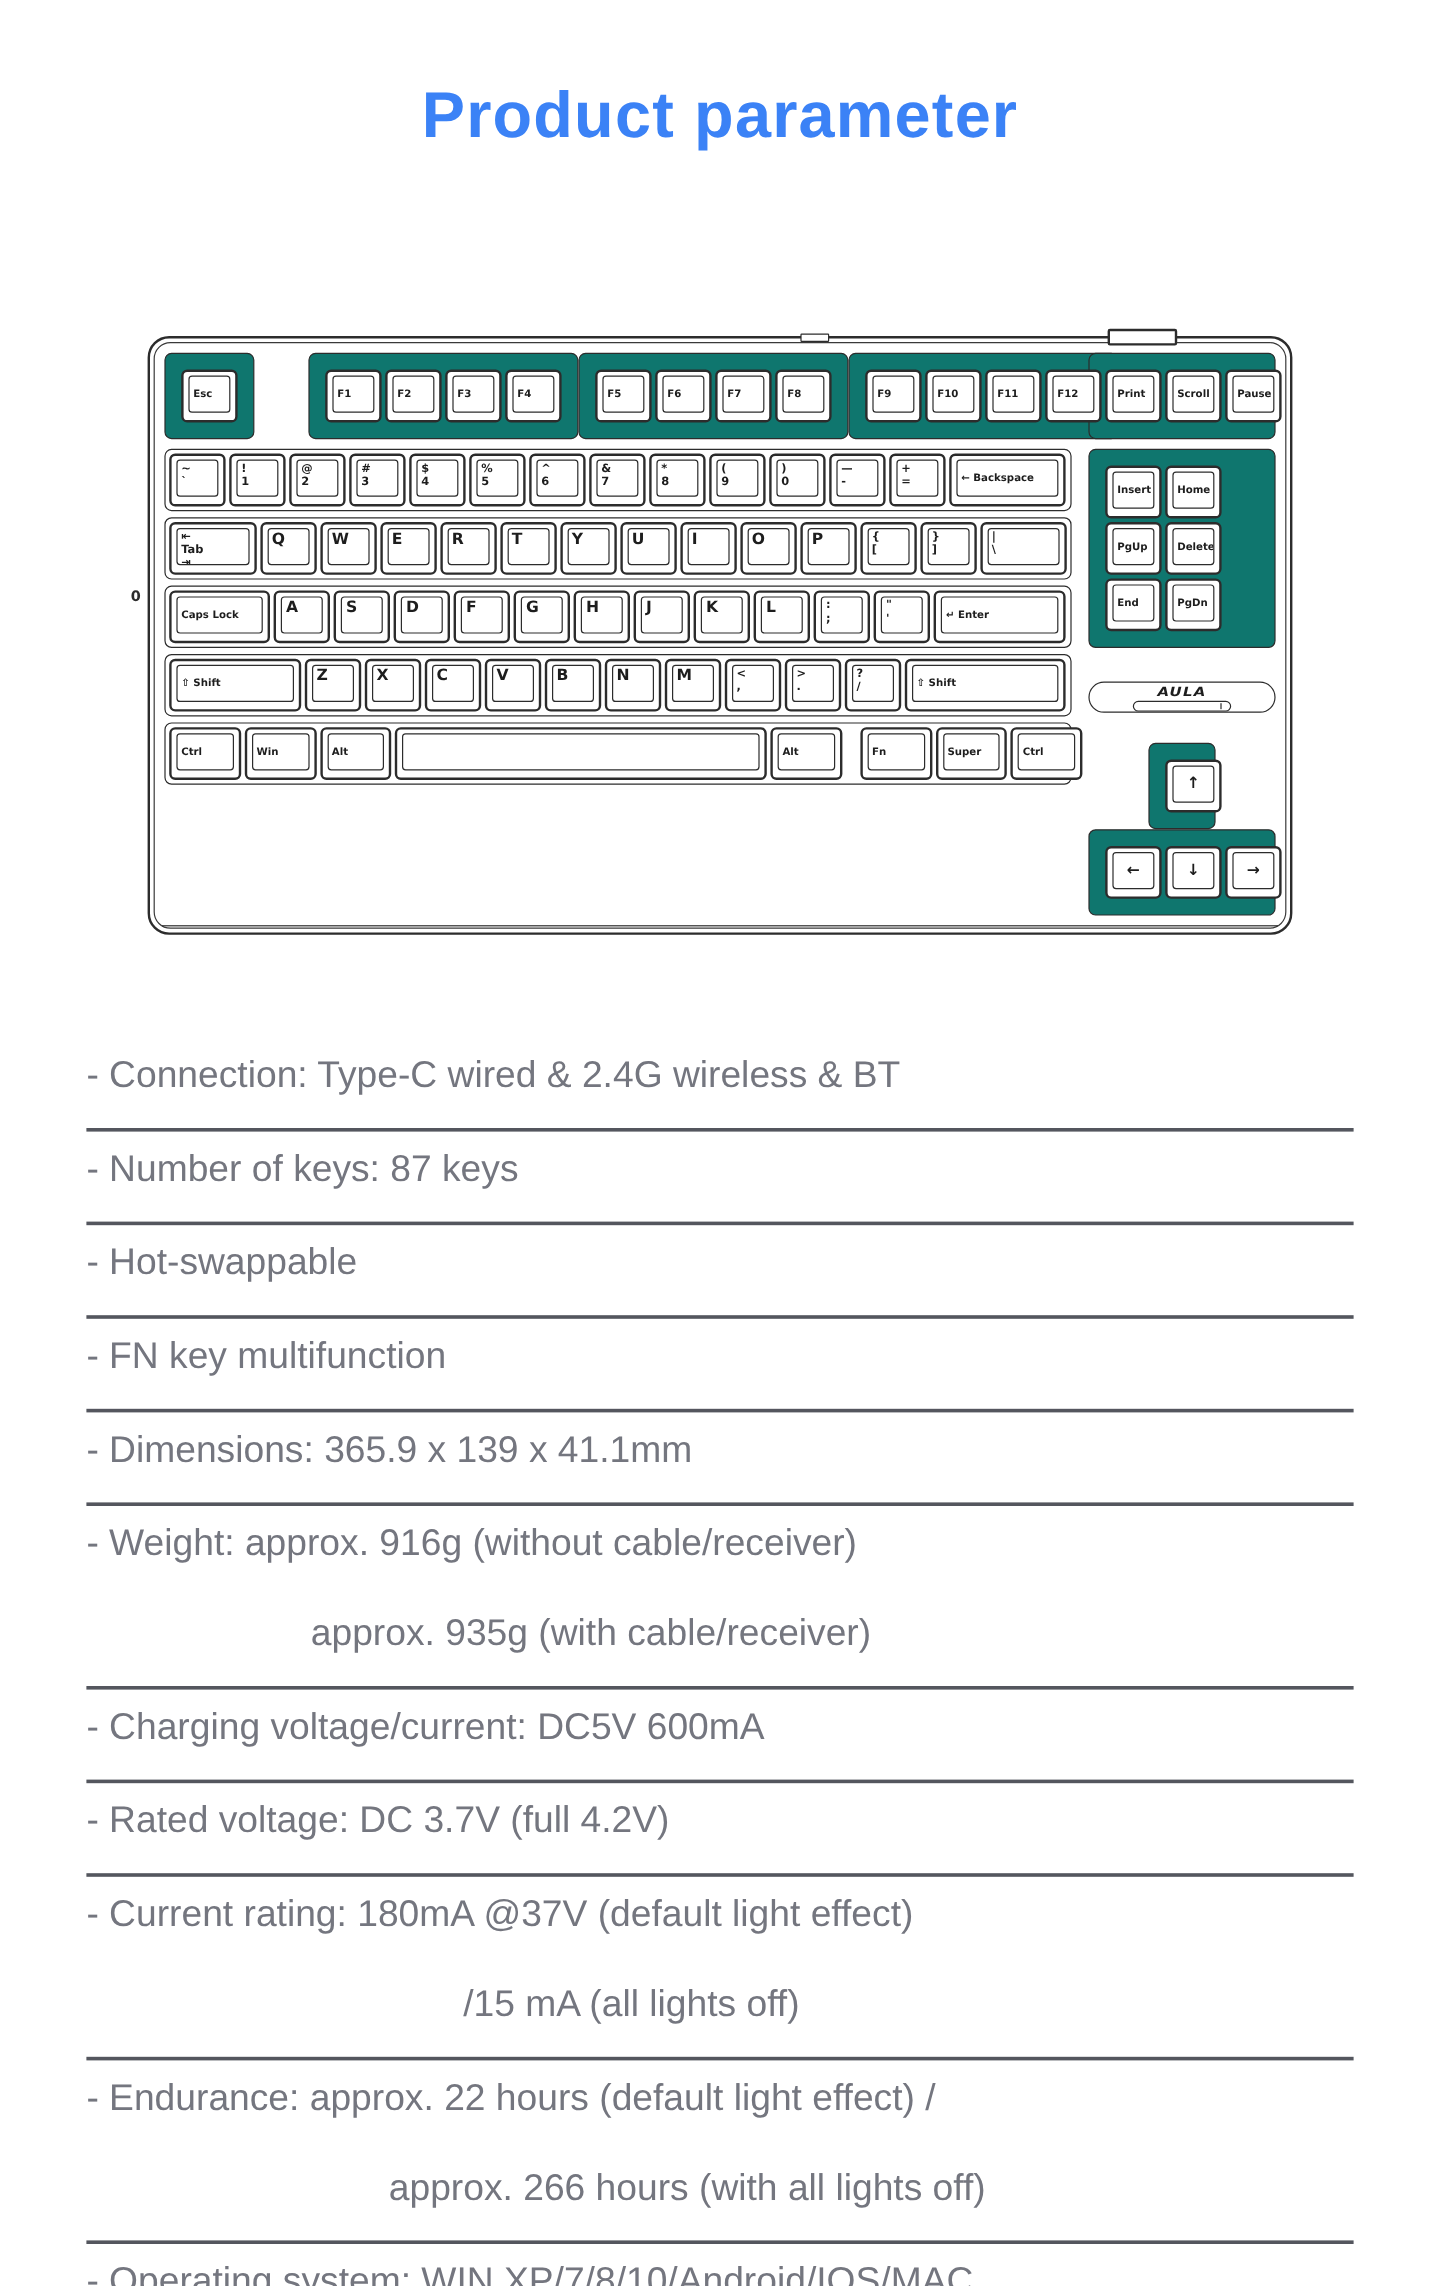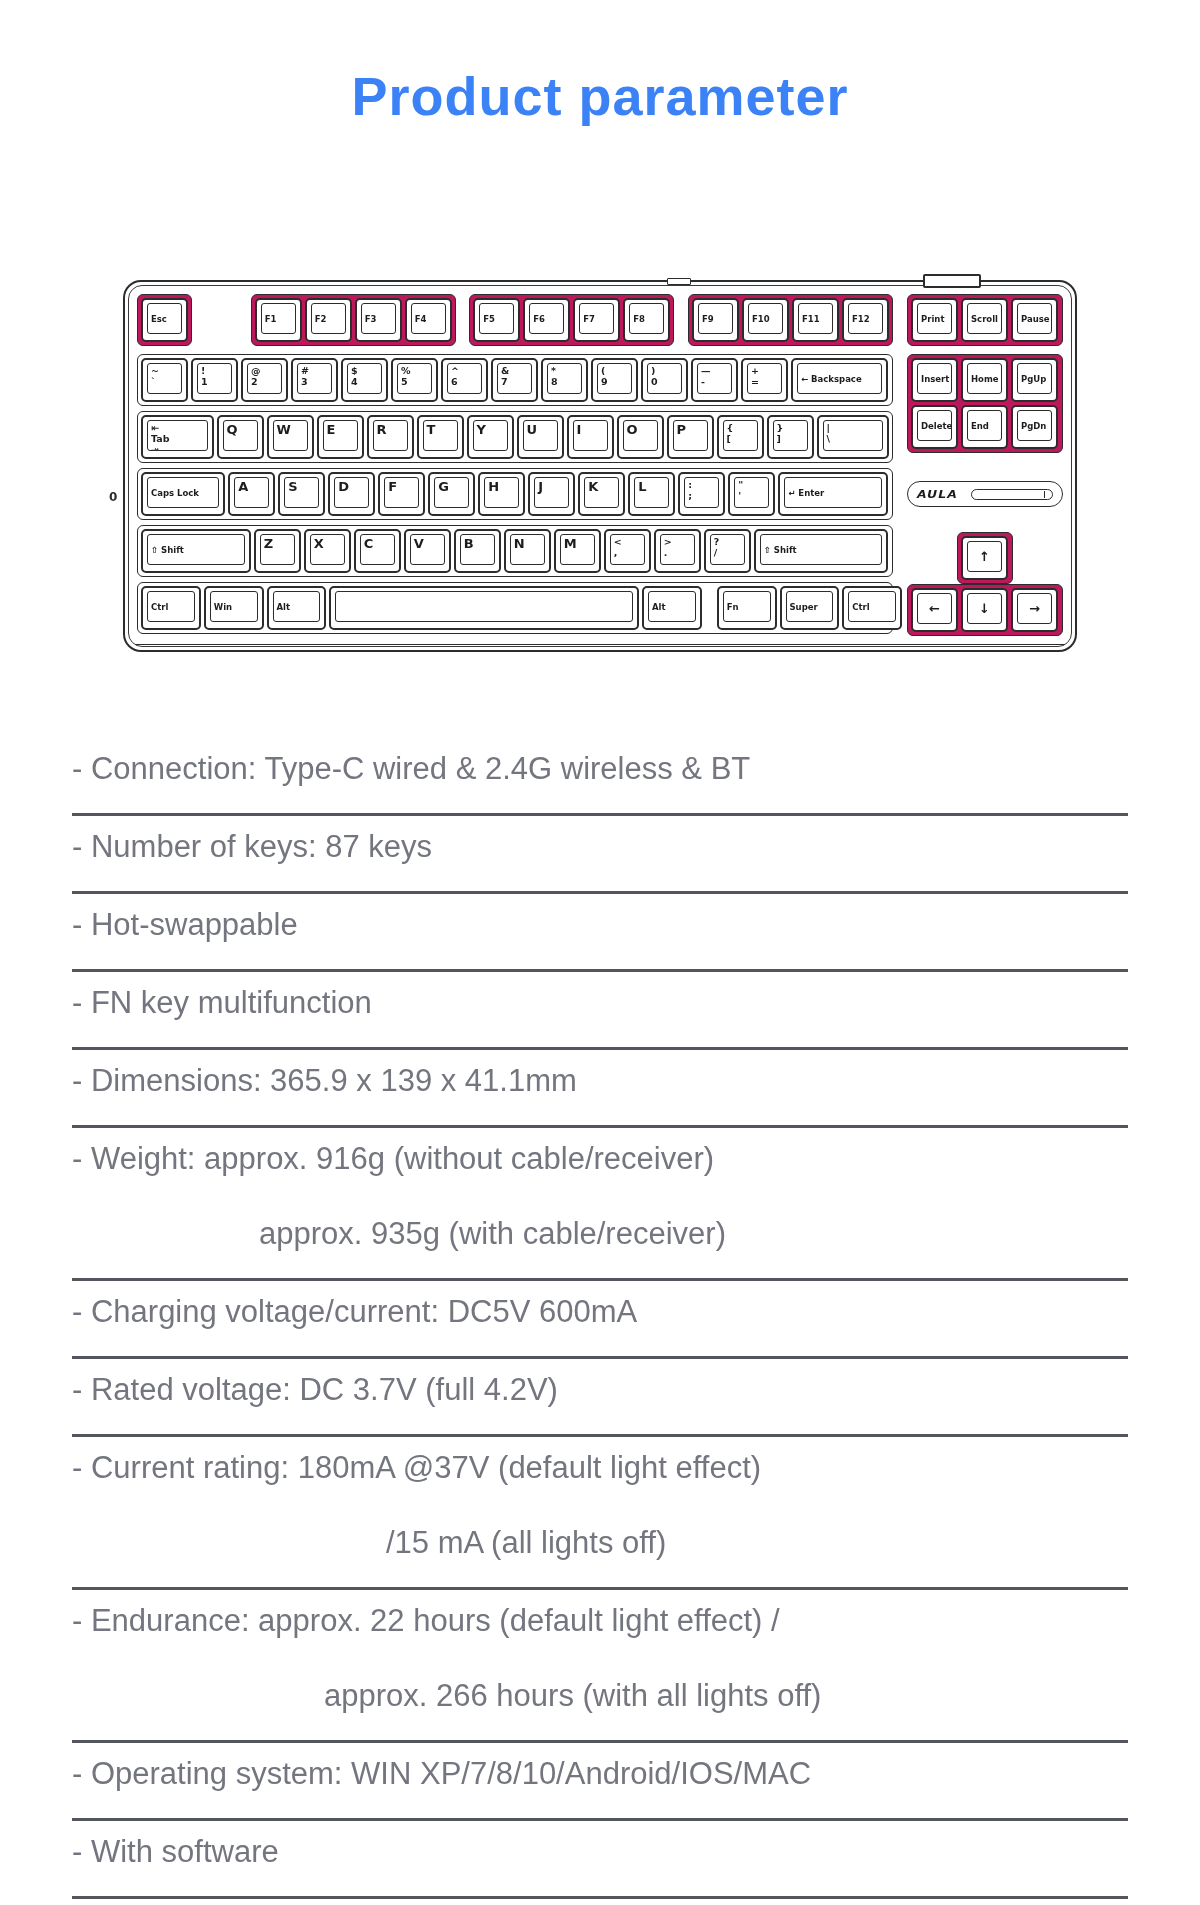--- a/index.html
+++ b/index.html
@@ -18,21 +18,21 @@
            border-radius:14px;pointer-events:none;}
   .kb-case::after{content:"";position:absolute;left:10px;right:10px;bottom:5px;
            border-bottom:1.5px solid #2c2c2c;pointer-events:none;}
   .side-marker{position:absolute;left:-16px;top:208px;font:bold 12px "DejaVu Sans",sans-serif;color:#2c2c2c;}
   .port{position:absolute;top:-8px;left:84%;width:54px;height:10px;background:#fff;
         border:2px solid #2c2c2c;border-radius:2px;}
   .port-tick{position:absolute;top:-4px;left:57%;width:22px;height:5px;background:#fff;
         border:1.5px solid #2c2c2c;border-radius:1px;}
 
   .kgroup{display:flex;gap:3px;border:1.5px solid #2c2c2c;border-radius:6px;
-          padding:3px;box-sizing:border-box;background:#be185d;flex:none;}
+          padding:13px;box-sizing:border-box;background:#0f766e;flex:none;}
   .krow{display:flex;gap:3px;border:1.5px solid #2c2c2c;border-radius:6px;
         padding:3px;box-sizing:border-box;width:756px;}
   .key{position:relative;height:44px;width:47px;border:2px solid #2c2c2c;border-radius:5px;
        box-sizing:border-box;background:#fff;flex:none;}
   .cap{position:absolute;left:4px;right:4px;top:3px;bottom:6px;border:1.5px solid #2c2c2c;
        border-radius:3px;box-sizing:border-box;display:flex;align-items:center;padding-left:3px;overflow:hidden;}
   .big{font:bold 13px "DejaVu Sans",sans-serif;color:#1d1d1d;align-self:flex-start;margin-top:1px;}
   .word{font:bold 8.5px "DejaVu Sans",sans-serif;color:#1d1d1d;white-space:nowrap;}
   .arrow{font:bold 13px "DejaVu Sans",sans-serif;color:#1d1d1d;margin:0 auto;padding-right:3px;}
   .stack{display:flex;flex-direction:column;align-self:flex-start;margin-top:1px;}
@@ -41,21 +41,21 @@
   .kb-frow{display:flex;margin-bottom:8px;}
   .frow-main{width:756px;display:flex;justify-content:space-between;}
   .fgroup-esc{margin-right:45px;}
   .frow-right{margin-left:14px;width:156px;}
 
   .kb-main{display:flex;}
   .kb-left{width:756px;display:flex;flex-direction:column;gap:5px;}
   .kb-right{width:156px;margin-left:14px;display:flex;flex-direction:column;align-items:center;}
   .nav{flex-wrap:wrap;width:156px;}
   .logo-box{width:156px;height:26px;margin-top:28px;border:1.5px solid #2c2c2c;border-radius:13px;
-            box-sizing:border-box;display:flex;align-items:center;justify-content:space-between;padding:0 9px;}
+            box-sizing:border-box;display:flex;align-items:center;justify-content:space-between;padding:0 9px;flex-direction:column;}
   .logo-text{font:bold italic 12.5px "DejaVu Sans",sans-serif;color:#1d1d1d;letter-spacing:1px;
              transform:scaleY(.85);}
   .pill{width:82px;height:11px;border:1.5px solid #2c2c2c;border-radius:6px;position:relative;box-sizing:border-box;}
   .pill::after{content:"";position:absolute;right:7px;top:1px;bottom:1px;border-left:1.5px solid #2c2c2c;}
   .upg{margin-top:25px;width:56px;}
   .arrg{width:156px;}
 
   
   .specs{margin:86px 72px 0;}
   .spec-entry{border-bottom:3px solid #54565e;}

